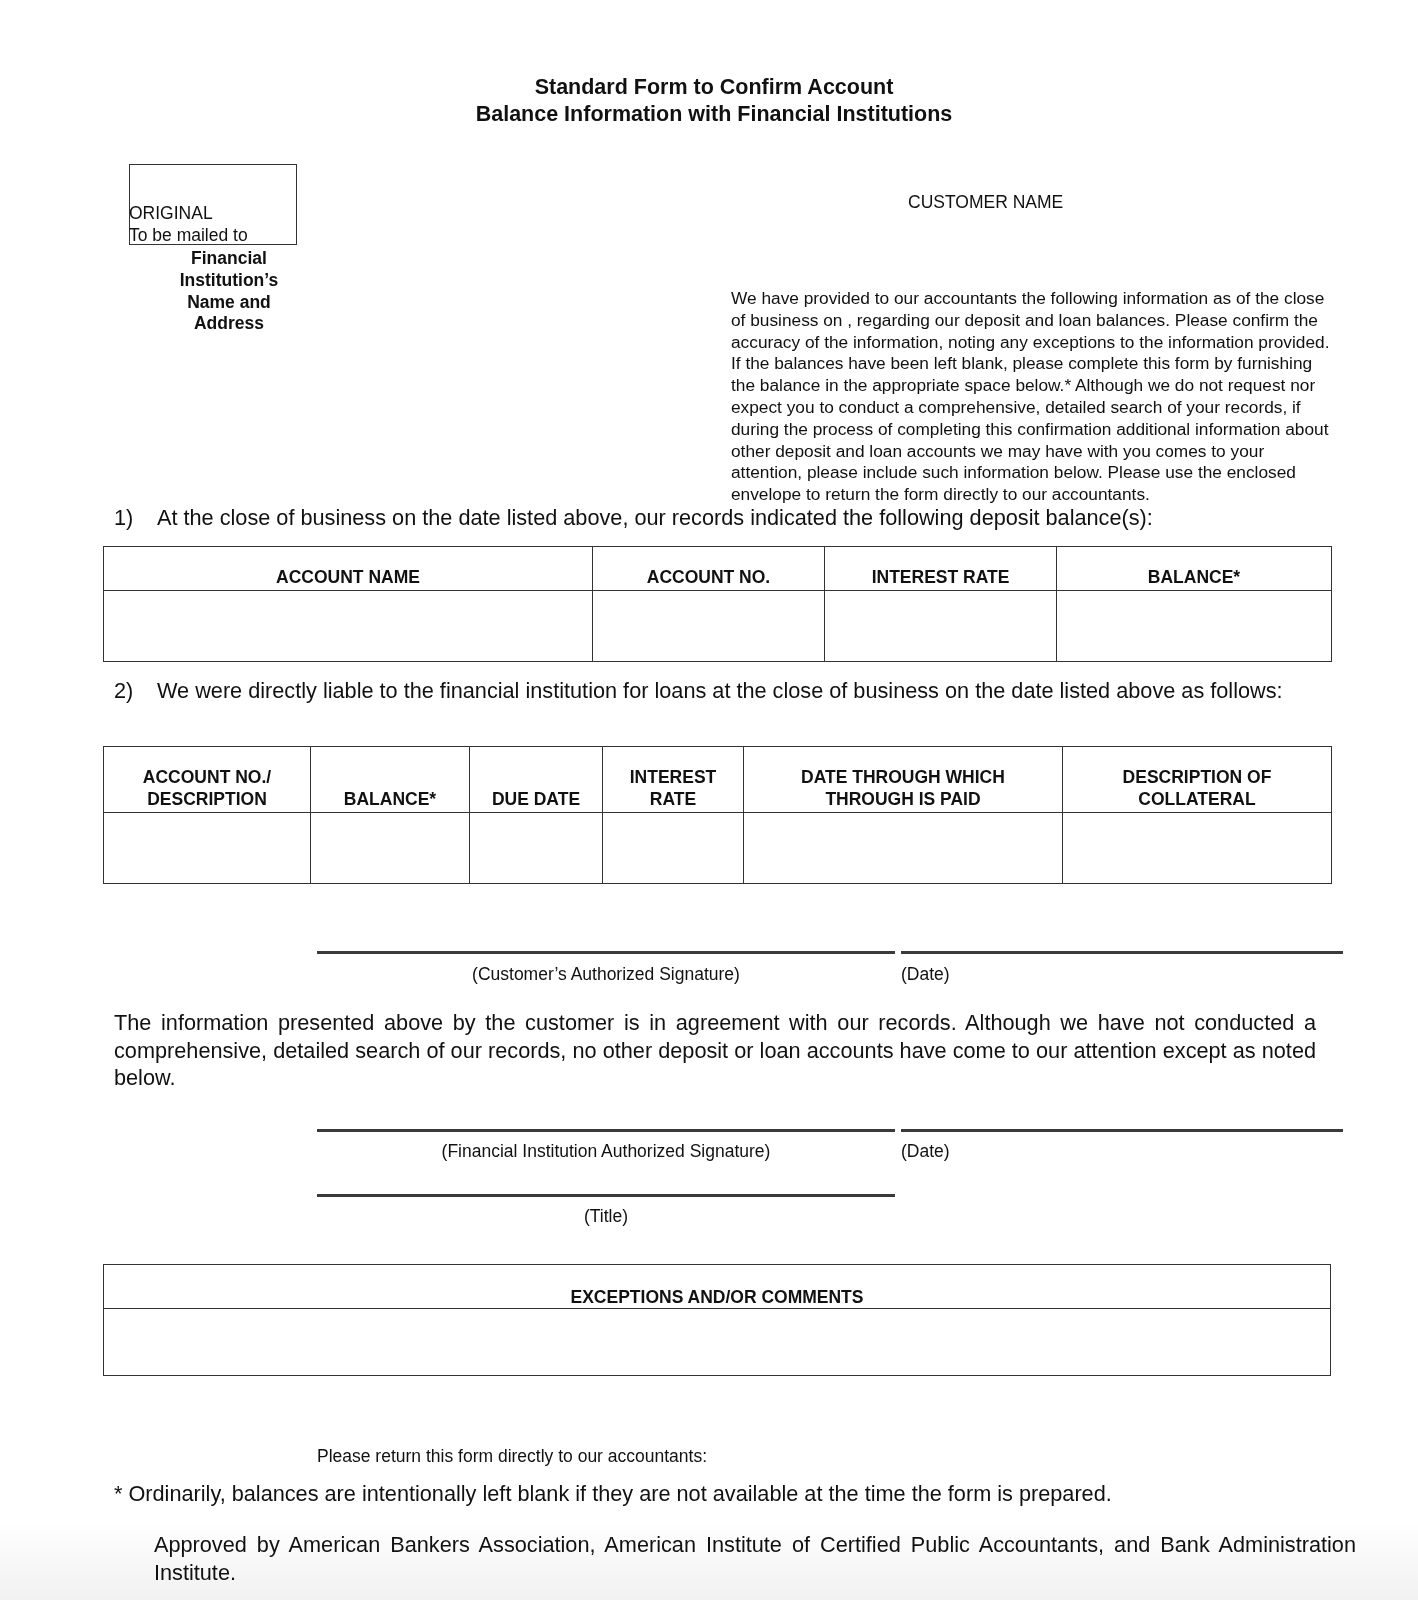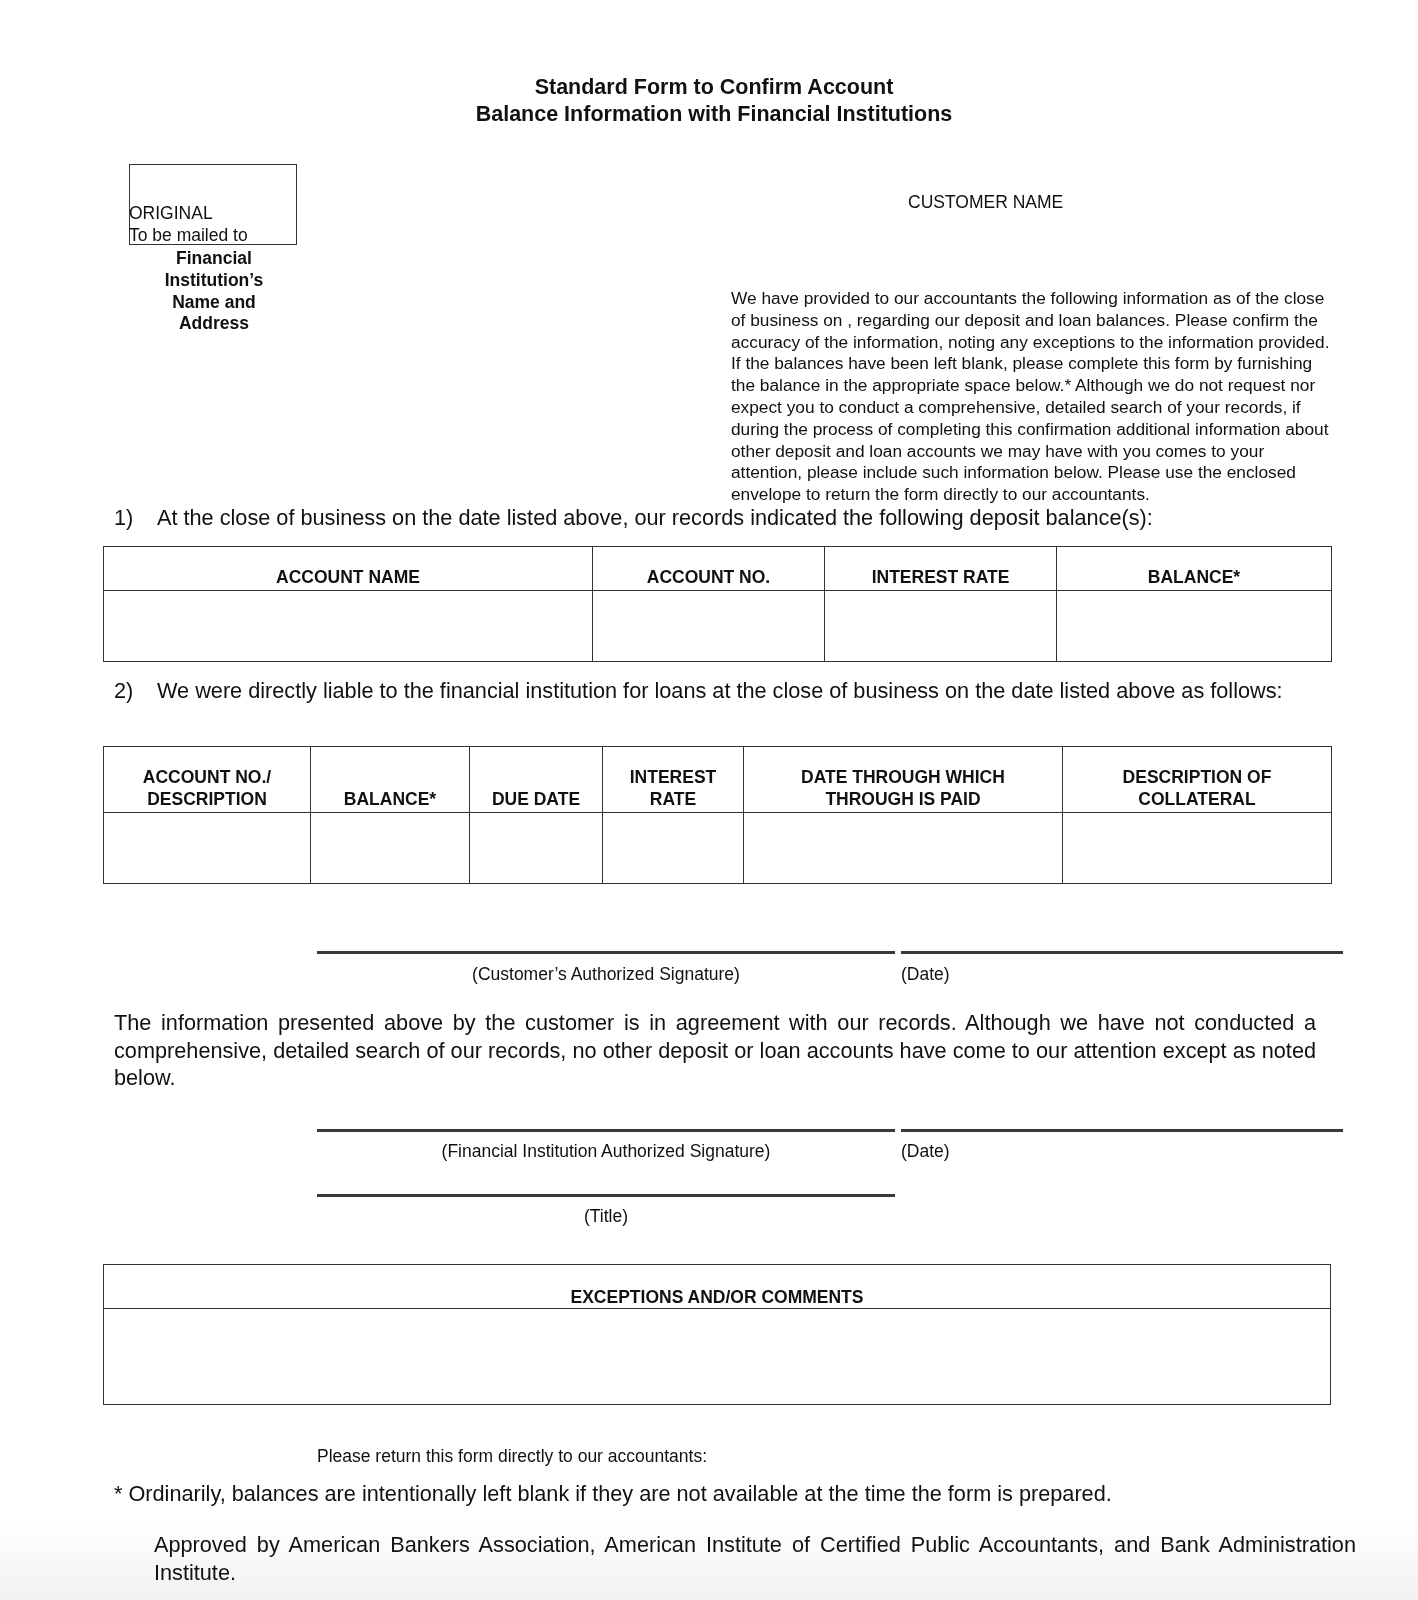--- a/index.html
+++ b/index.html
@@ -33,21 +33,21 @@
       box-sizing: border-box;
     }
     .orig-text {
       left: 129px; width: 168px;
       top: 203px;
       text-align: left;
       font-size: 17.5px;
       line-height: 21.5px;
     }
     .fi-text {
-      left: 130px; width: 168px;
+      left: 145px; width: 168px;
       top: 248px;
       text-align: center;
       font-size: 17.5px;
       font-weight: bold;
       line-height: 21.8px;
     }
 
     .customer-name {
       left: 908px;
       top: 192px;
@@ -104,21 +104,21 @@
       left: 114px; width: 1202px;
       top: 1009px;
       font-size: 21.7px;
       line-height: 27.5px;
       text-align: justify;
     }
 
     .exceptions {
       position: absolute;
       left: 103px; top: 1264px;
-      width: 1228px; height: 141px;
+      width: 1228px; height: 112px;
       border: 1.5px solid #333;
       box-sizing: border-box;
     }
     .exceptions-head {
       height: 44px;
       border-bottom: 1.5px solid #333;
       text-align: center;
       font-weight: bold;
       font-size: 17.5px;
       line-height: 20px;

